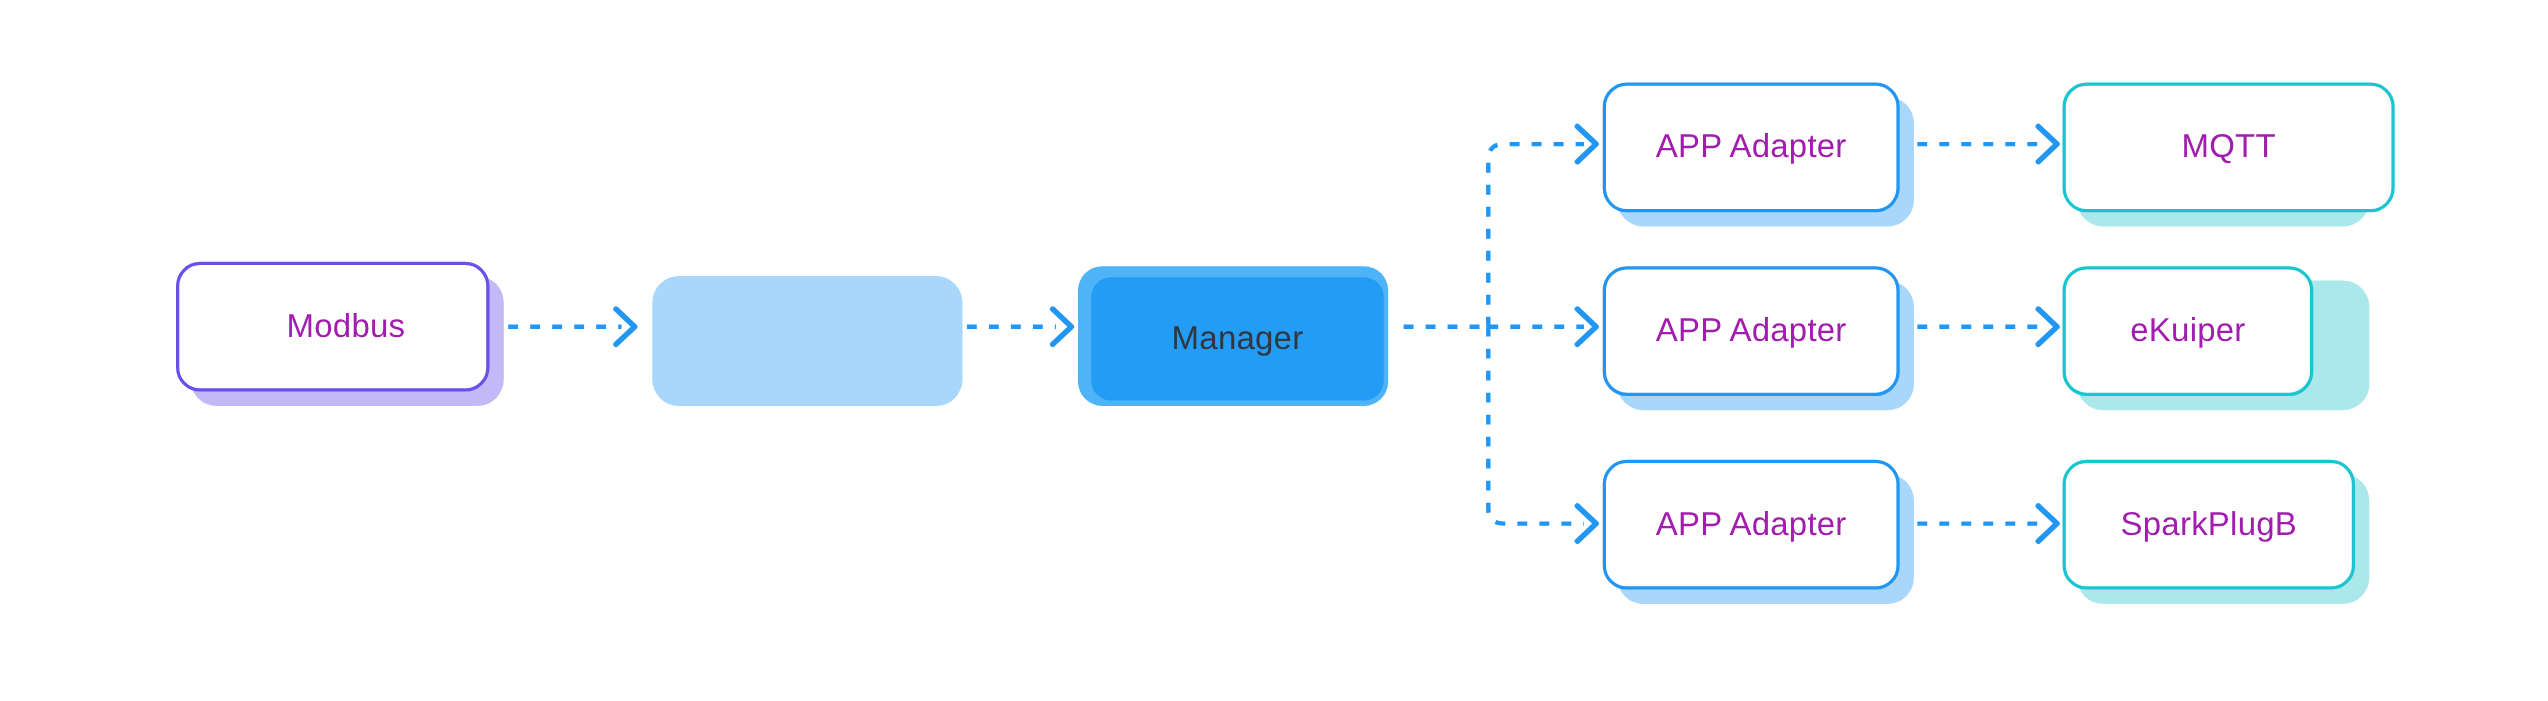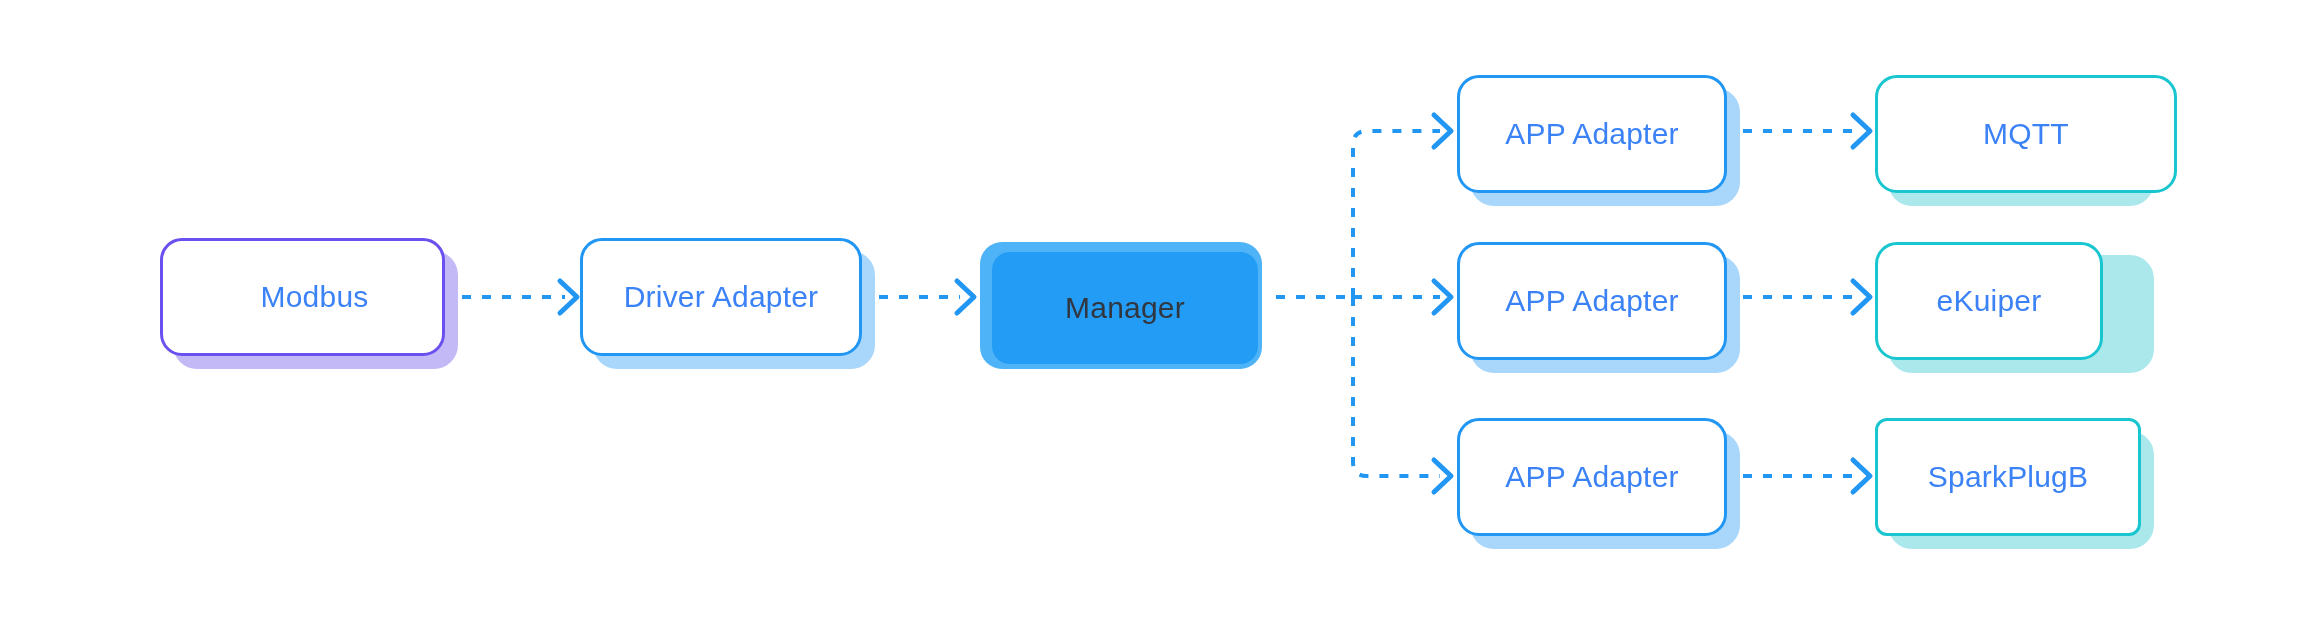--- a/index.html
+++ b/index.html
@@ -27,21 +27,21 @@
     display: flex;
     align-items: center;
     justify-content: center;
     border-radius: 22px;
     background: #ffffff;
     border: 3px solid #2196f3;
     z-index: 3;
   }
   .node-label {
     font-size: 30px;
-    color: #3b82f6;
+    color: #a21caf;
     letter-spacing: 0.2px;
     line-height: 1;
     white-space: nowrap;
   }
   
   .plate {
     position: absolute;
     border-radius: 24px;
     z-index: 2;
   }
@@ -134,23 +134,20 @@
   <div class="plate blue" style="left:1470px;top:255px;width:270px;height:118px;"></div>
   <div class="plate blue" style="left:1470px;top:431px;width:270px;height:118px;"></div>
   <div class="plate cyan" style="left:1888px;top:88px;width:266px;height:118px;"></div>
   <div class="plate cyan" style="left:1888px;top:255px;width:266px;height:118px;"></div>
   <div class="plate cyan" style="left:1888px;top:431px;width:266px;height:118px;"></div>
 
   <div class="node purple" style="left:160px;top:238px;width:285px;height:118px;">
     <span class="node-label">Modbus</span>
   </div>
 
-  <div class="node blue" style="left:580px;top:238px;width:282px;height:118px;">
-    <span class="node-label">Driver Adapter</span>
-  </div>
 
   <div class="node filled" style="left:992px;top:252px;width:266px;height:112px;">
     <span class="node-label">Manager</span>
   </div>
 
   <div class="node blue" style="left:1457px;top:75px;width:270px;height:118px;">
     <span class="node-label">APP Adapter</span>
   </div>
 
   <div class="node blue" style="left:1457px;top:242px;width:270px;height:118px;">
@@ -162,17 +159,17 @@
   </div>
 
   <div class="node cyan" style="left:1875px;top:75px;width:302px;height:118px;">
     <span class="node-label">MQTT</span>
   </div>
 
   <div class="node cyan" style="left:1875px;top:242px;width:228px;height:118px;">
     <span class="node-label">eKuiper</span>
   </div>
 
-  <div class="node cyan" style="left:1875px;top:418px;width:266px;height:118px;border-radius:12px;">
+  <div class="node cyan" style="left:1875px;top:418px;width:266px;height:118px;">
     <span class="node-label">SparkPlugB</span>
   </div>
 
 </div>
 
 </body></html>

